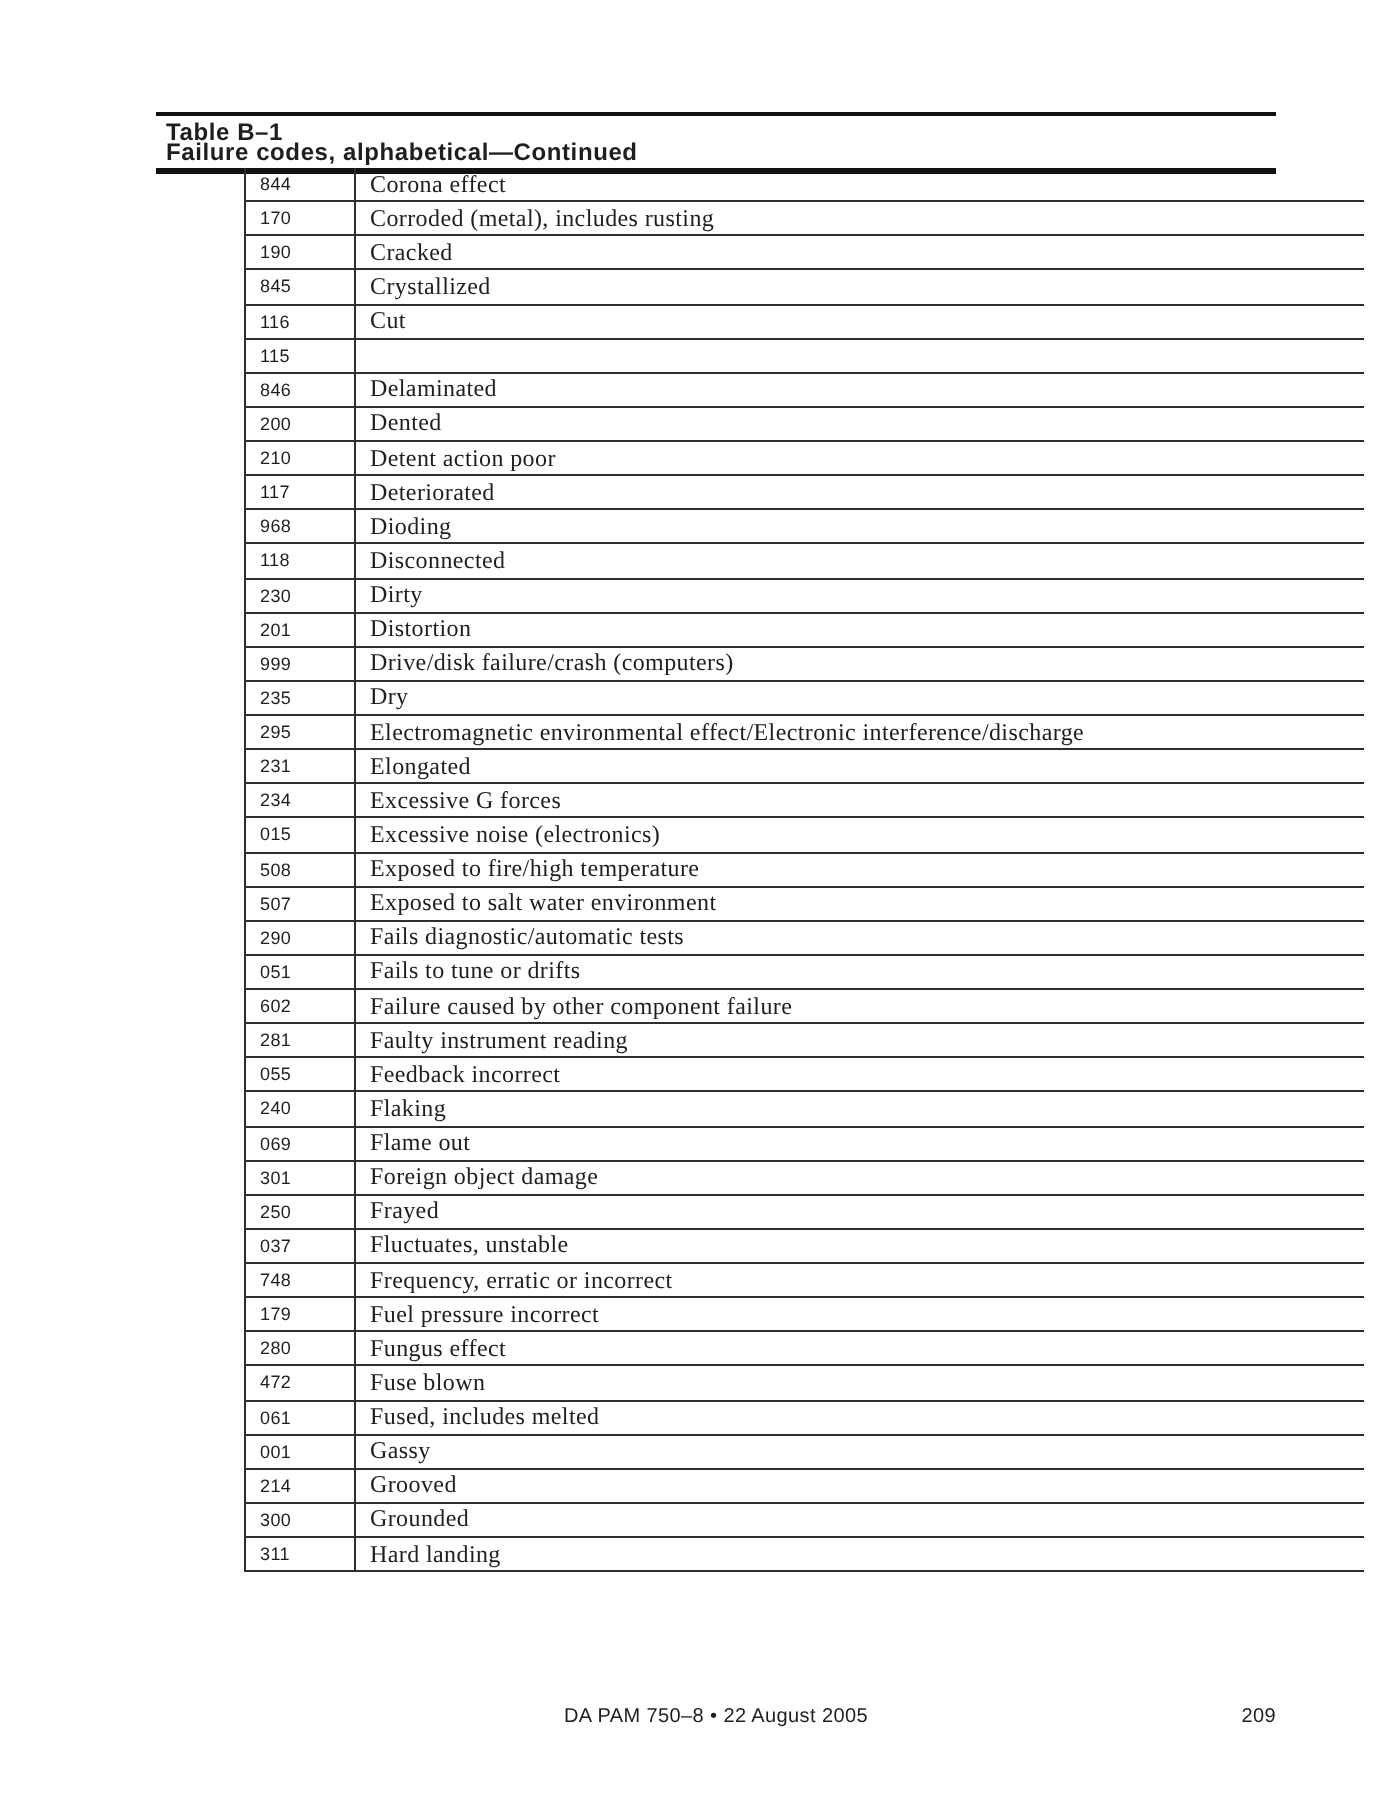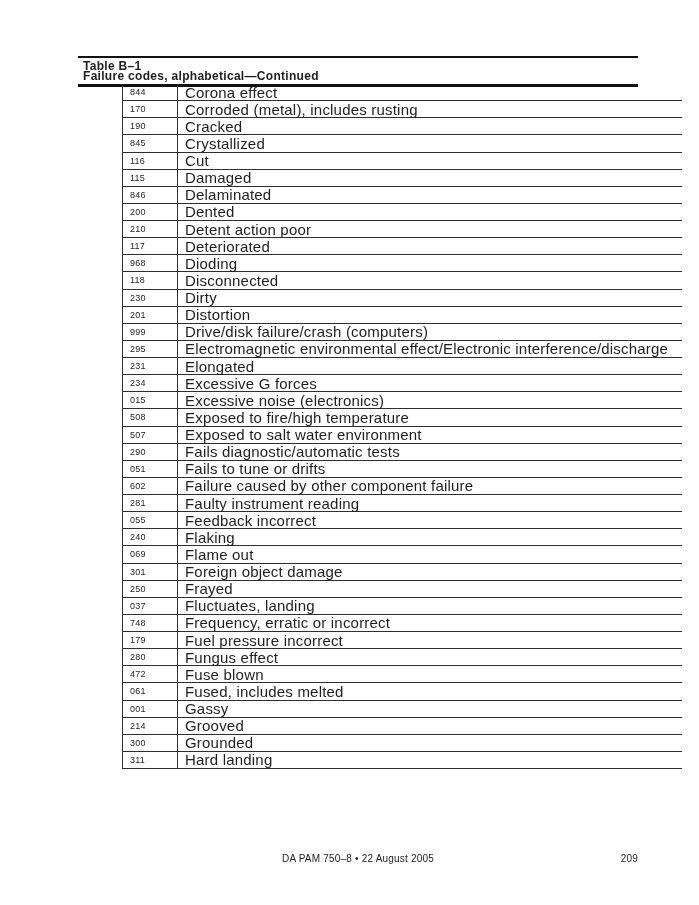--- a/index.html
+++ b/index.html
@@ -49,22 +49,22 @@
   .cell-code{
     width:55px;min-width:55px;align-self:stretch;
     display:flex;align-items:center;
     border-right:1.6px solid var(--rule);
     padding-left:7px;box-sizing:border-box;
     font-size:9px;letter-spacing:0.2px;
   }
   .cell-desc{
     flex:1;display:flex;align-items:center;
     padding-left:7px;box-sizing:border-box;
-    font-size:15px;letter-spacing:0.2px;
-    white-space:nowrap;overflow:hidden;
+    font-size:12px;letter-spacing:0.2px;
+    white-space:nowrap;overflow:hidden;font-family:Liberation Serif, serif;
   }
   
   .footer{
     position:absolute;left:78px;top:852px;width:560px;height:16px;
   }
   .footer .pub{
     position:absolute;left:0;right:0;text-align:center;
     font-size:10px;letter-spacing:0.2px;line-height:14px;
     white-space:nowrap;
   }
@@ -105,21 +105,20 @@
     </div>
 
 
     <div class="row">
       <div class="cell-code">116</div>
       <div class="cell-desc">Cut</div>
     </div>
 
     <div class="row">
       <div class="cell-code">115</div>
-      <div class="cell-desc">Damaged</div>
     </div>
 
     <div class="row">
       <div class="cell-code">846</div>
       <div class="cell-desc">Delaminated</div>
     </div>
 
     <div class="row">
       <div class="cell-code">200</div>
       <div class="cell-desc">Dented</div>
@@ -153,20 +152,24 @@
     <div class="row">
       <div class="cell-code">201</div>
       <div class="cell-desc">Distortion</div>
     </div>
 
     <div class="row">
       <div class="cell-code">999</div>
       <div class="cell-desc">Drive/disk failure/crash (computers)</div>
     </div>
 
+    <div class="row">
+      <div class="cell-code">235</div>
+      <div class="cell-desc">Dry</div>
+    </div>
 
 
     <div class="row">
       <div class="cell-code">295</div>
       <div class="cell-desc">Electromagnetic environmental effect/Electronic interference/discharge</div>
     </div>
 
     <div class="row">
       <div class="cell-code">231</div>
       <div class="cell-desc">Elongated</div>
@@ -232,21 +235,21 @@
       <div class="cell-desc">Foreign object damage</div>
     </div>
 
     <div class="row">
       <div class="cell-code">250</div>
       <div class="cell-desc">Frayed</div>
     </div>
 
     <div class="row">
       <div class="cell-code">037</div>
-      <div class="cell-desc">Fluctuates, landing</div>
+      <div class="cell-desc">Fluctuates, unstable</div>
     </div>
 
     <div class="row">
       <div class="cell-code">748</div>
       <div class="cell-desc">Frequency, erratic or incorrect</div>
     </div>
 
     <div class="row">
       <div class="cell-code">179</div>
       <div class="cell-desc">Fuel pressure incorrect</div>

